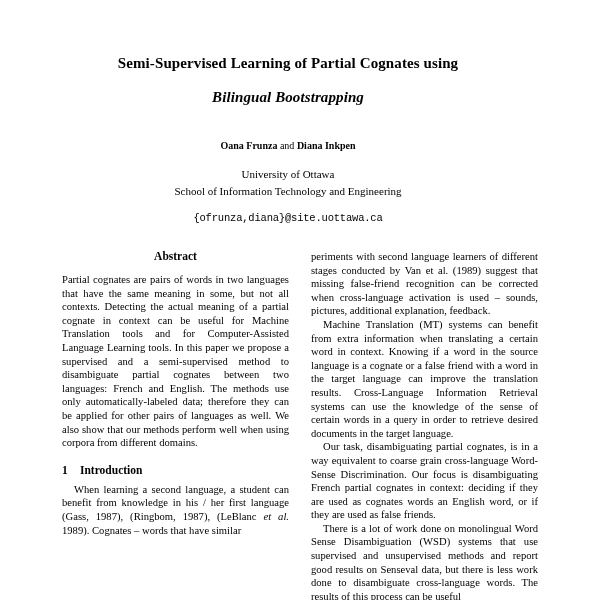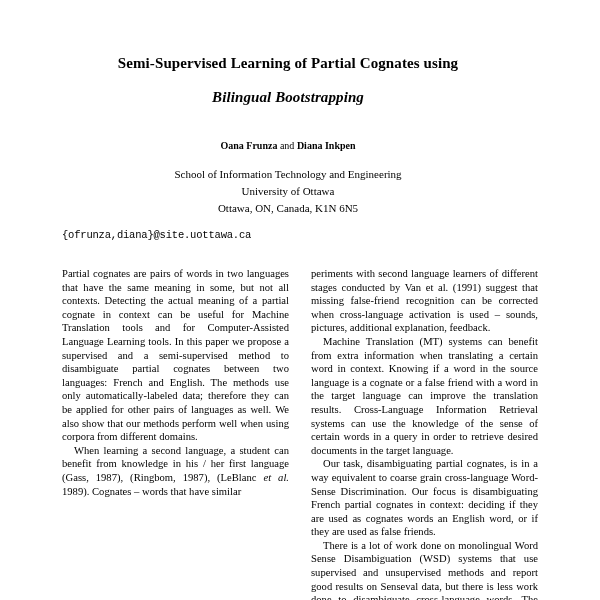--- a/index.html
+++ b/index.html
@@ -41,20 +41,21 @@
   .authors .conj {
     font-weight: normal;
   }
   .affil {
     text-align: center;
     font-size: 11px;
     margin-top: 15px;
     line-height: 17px;
   }
   .email {
+    text-align: center;
     font-family: "Liberation Mono", monospace;
     font-size: 10.5px;
     margin-top: 12px;
     letter-spacing: -0.2px;
   }
   .columns {
     margin-top: 26px;
     display: flex;
     gap: 22px;
   }
@@ -107,38 +108,41 @@
   <div class="title">
     <span>Semi-Supervised Learning of Partial Cognates using</span>
     <span class="line2">Bilingual Bootstrapping</span>
   </div>
 
   <div class="authors">
     <span>Oana Frunza</span><span class="conj"> and </span><span>Diana Inkpen</span>
   </div>
 
   <div class="affil">
+    <div>University of Ottawa</div>
     <div>School of Information Technology and Engineering</div>
-    <div>University of Ottawa</div>
-    <div>Ottawa, ON, Canada, K1N 6N5</div>
   </div>
 
   <div class="email">{ofrunza,diana}@site.uottawa.ca</div>
 
   <div class="columns">
 
     <div class="col">
       <div class="abstract-block">
+        <div class="sec-head-center">Abstract</div>
         <p class="body">Partial cognates are pairs of words in two languages that have the same meaning in some, but not all contexts. Detecting the actual meaning of a partial cognate in context can be useful for Machine Translation tools and for Computer-Assisted Language Learning tools. In this paper we propose a supervised and a semi-supervised method to disambiguate partial cognates between two languages: French and English. The methods use only automatically-labeled data; therefore they can be applied for other pairs of languages as well. We also show that our methods perform well when using corpora from different domains.</p>
       </div>
 
+      <div class="sec-head">
+        <span class="num">1</span><span>Introduction</span>
+      </div>
       <p class="body">When learning a second language, a student can benefit from knowledge in his / her first language (Gass, 1987), (Ringbom, 1987), (LeBlanc <span class="it">et al.</span> 1989). Cognates – words that have similar</p>
     </div>
 
     <div class="col">
-      <p class="body noindent">periments with second language learners of different stages conducted by Van et al. (1991) suggest that missing false-friend recognition can be corrected when cross-language activation is used – sounds, pictures, additional explanation, feedback.</p>
+      <p class="body noindent">periments with second language learners of different stages conducted by Van et al. (1989) suggest that missing false-friend recognition can be corrected when cross-language activation is used – sounds, pictures, additional explanation, feedback.</p>
       <p class="body">Machine Translation (MT) systems can benefit from extra information when translating a certain word in context. Knowing if a word in the source language is a cognate or a false friend with a word in the target language can improve the translation results. Cross-Language Information Retrieval systems can use the knowledge of the sense of certain words in a query in order to retrieve desired documents in the target language.</p>
       <p class="body">Our task, disambiguating partial cognates, is in a way equivalent to coarse grain cross-language Word-Sense Discrimination. Our focus is disambiguating French partial cognates in context: deciding if they are used as cognates words an English word, or if they are used as false friends.</p>
       <p class="body">There is a lot of work done on monolingual Word Sense Disambiguation (WSD) systems that use supervised and unsupervised methods and report good results on Senseval data, but there is less work done to disambiguate cross-language words. The results of this process can be useful</p>
     </div>
 
   </div>
 </div>
 
 </body></html>

